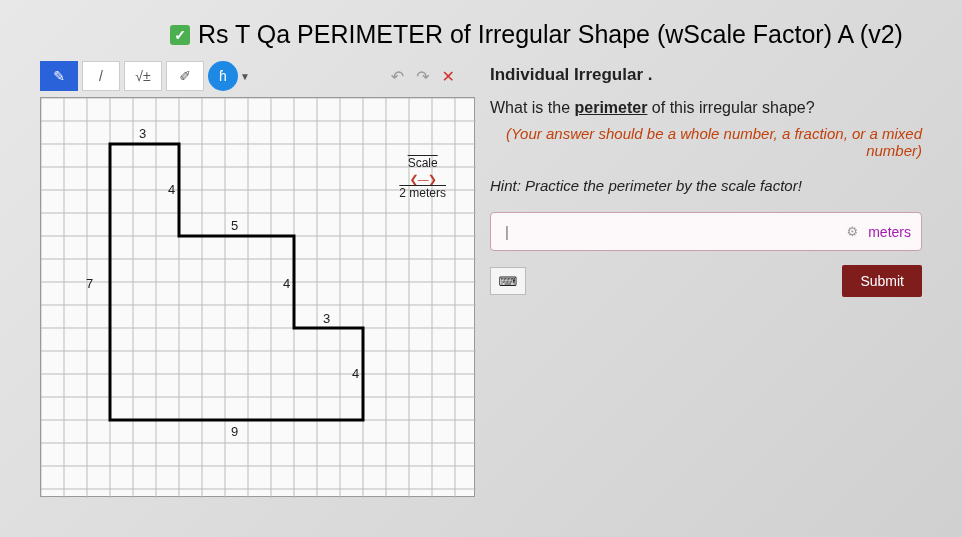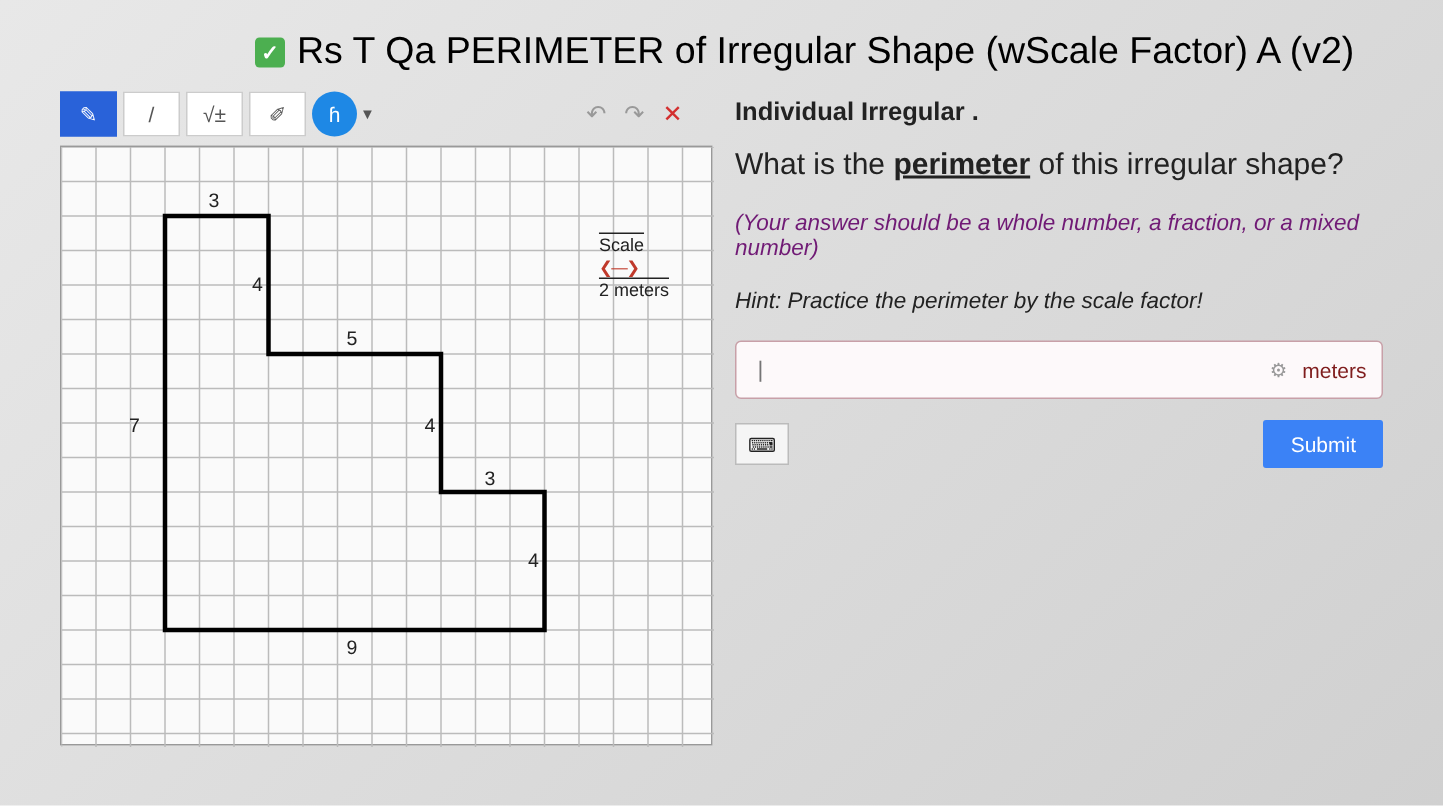--- a/index.html
+++ b/index.html
@@ -91,29 +91,30 @@
     flex: 1;
     padding-top: 4px;
     color: #222;
   }
   .section-title {
     font-weight: bold;
     font-size: 17px;
     margin-bottom: 14px;
   }
   .question {
-    font-size: 20px;
-    margin-bottom: 18px;
+    font-size: 16px;
+    margin-bottom: 8px;
   }
   .question .underline { text-decoration: underline; font-weight: bold; }
   .note {
     font-style: italic;
     font-size: 15px;
-    color: #701a75;
+    color: #c2410c;
     margin-bottom: 18px;
+    text-align: right;
   }
   .hint {
     font-style: italic;
     font-size: 15px;
     margin-bottom: 18px;
   }
   .formula {
     font-size: 17px;
     font-family: 'Times New Roman', serif;
     margin-bottom: 14px;
@@ -131,55 +132,55 @@
   .answer-input {
     flex: 1;
     border: none;
     background: transparent;
     font-size: 15px;
     outline: none;
     padding: 4px;
   }
   .unit {
     font-size: 14px;
-    color: #7f1d1d;
+    color: #a21caf;
   }
   .submit-row {
     display: flex;
     align-items: center;
     justify-content: space-between;
     padding: 4px 0;
   }
   .keyboard-btn {
     width: 36px; height: 28px;
     border: 1px solid #bbb;
     background: #f5f5f5;
     display:flex;align-items:center;justify-content:center;
     cursor:pointer;
     font-size: 13px;
   }
   .submit-btn {
-    background: #3b82f6;
+    background: #7f1d1d;
     color: #fff;
     border: none;
     padding: 8px 18px;
     font-size: 14px;
     cursor: pointer;
     border-radius: 2px;
   }
   .grid-label {
     position: absolute;
     font-size: 13px;
     color: #222;
     font-family: Arial, sans-serif;
   }
   .scale-box {
     position: absolute;
     font-size: 12px;
-    text-align: left;
+    text-align: center;
     color: #222;
     line-height: 1.3;
   }
   .scale-arrow { color: #c0392b; font-size: 11px; letter-spacing: -1px;}
 </style>
 </head>
 <body>
 
 <div class="header">
   <div class="check-icon">✓</div>

